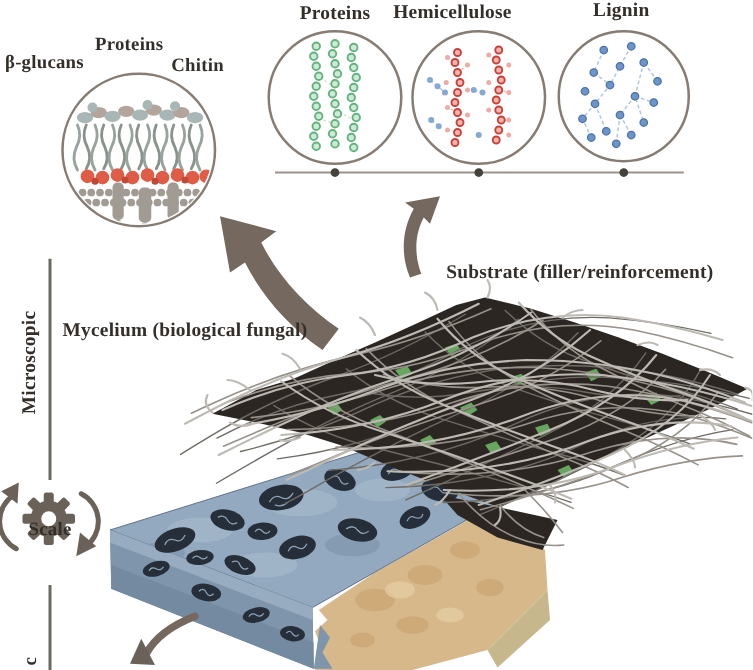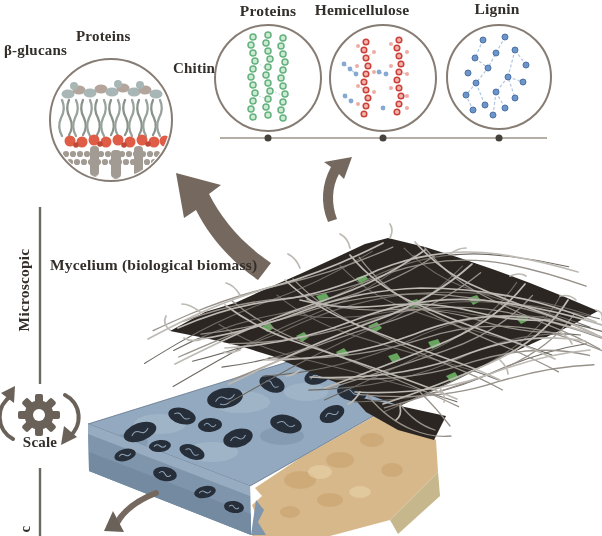--- a/index.html
+++ b/index.html
@@ -497,28 +497,29 @@
   <path class="arr" d="M258,280 C232,262 210,238 196,210 L184,218 L176,173 L221,185 L209,194 C222,220 243,244 271,263 Z"></path>
   <path class="arr" d="M328,222 C320,203 322,183 331,167 L324,162 L352,157 L344,179 L339,174 C332,187 331,203 337,219 Z"></path>
   <g>
     <path class="arr3" d="M156,493 C138,500 124,510 117,523"></path>
     <polygon class="rothead" points="104,531 124,532 113,511"></polygon>
   </g>
 </svg>
 
 <div class="lbl sm" style="left:4px;top:42px;text-align:right;">β-glucans</div>
 <div class="lbl sm" style="left:76px;top:28px;">Proteins</div>
-<div class="lbl sm" style="left:137px;top:60px;margin-left:36px;">Chitin</div>
+<div class="lbl sm" style="left:137px;top:45px;">Chitin</div>
 
 <div class="lbl ctr" style="left:268px;top:2px;">Proteins</div>
 <div class="lbl ctr" style="left:362px;top:1px;">Hemicellulose</div>
 <div class="lbl ctr" style="left:497px;top:0px;text-align:center;">Lignin</div>
 
 <div class="lbl rot90" style="left:24px;top:290px;">Microscopic</div>
-<div class="lbl ctr sm" style="left:40px;top:434px;">Scale</div>
+<div class="lbl ctr sm" style="left:40px;top:416px;">Scale</div>
 <div class="lbl rot90 sm" style="left:25px;top:529px;">c</div>
 
-<div class="lbl" style="left:50px;top:256px;">Mycelium (biological biomass)</div>
+<div class="lbl" style="left:50px;top:256px;">Mycelium (biological fungal)</div>
+<div class="lbl" style="left:357px;top:209px;">Substrate (filler/reinforcement)</div>
 
 <div class="lbl two-line" style="left:377px;top:497px;">
 </div>
 
 </div>
 
 </body></html>

